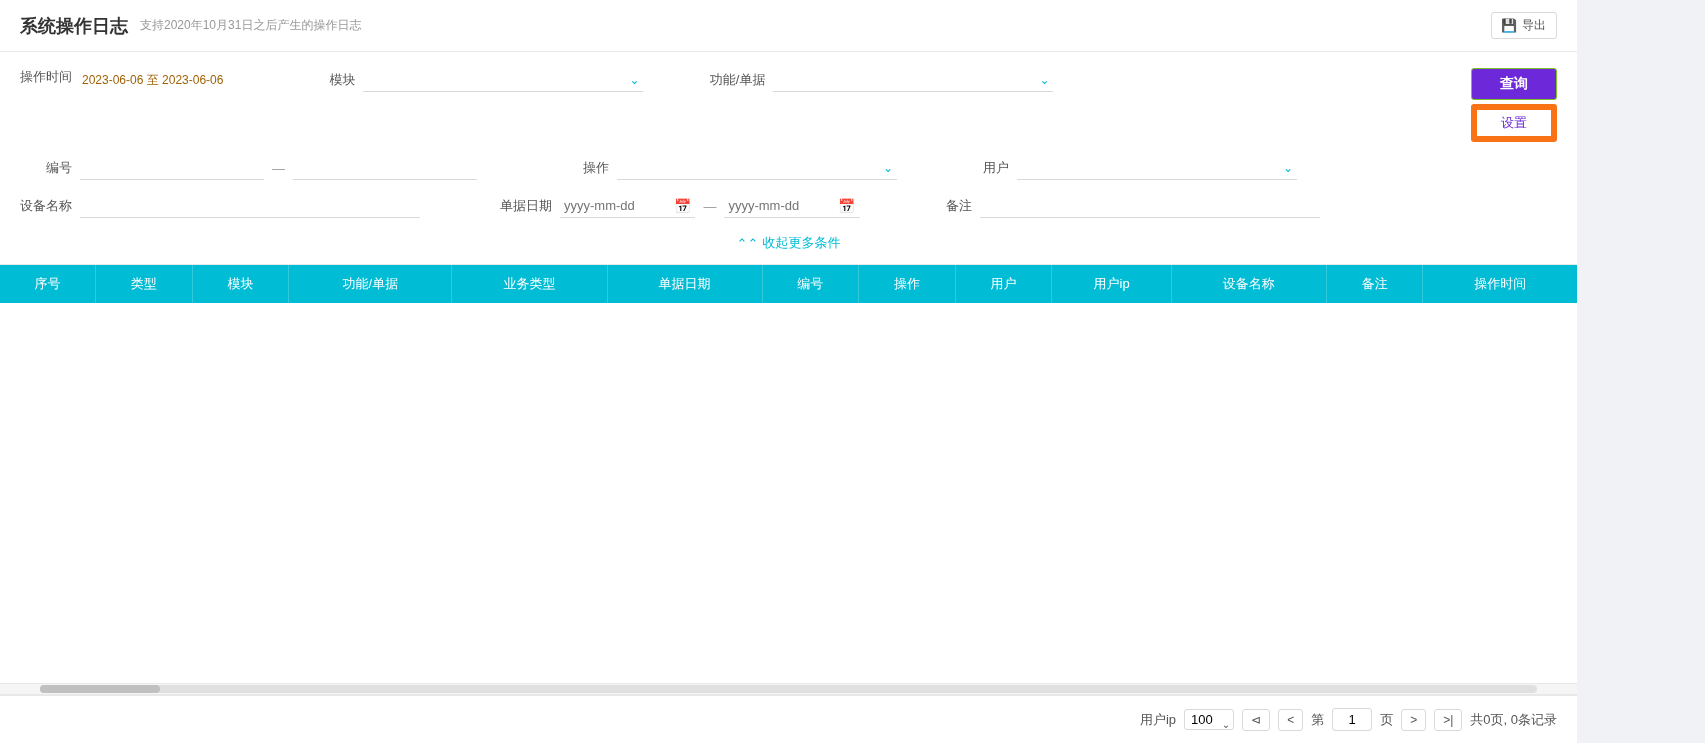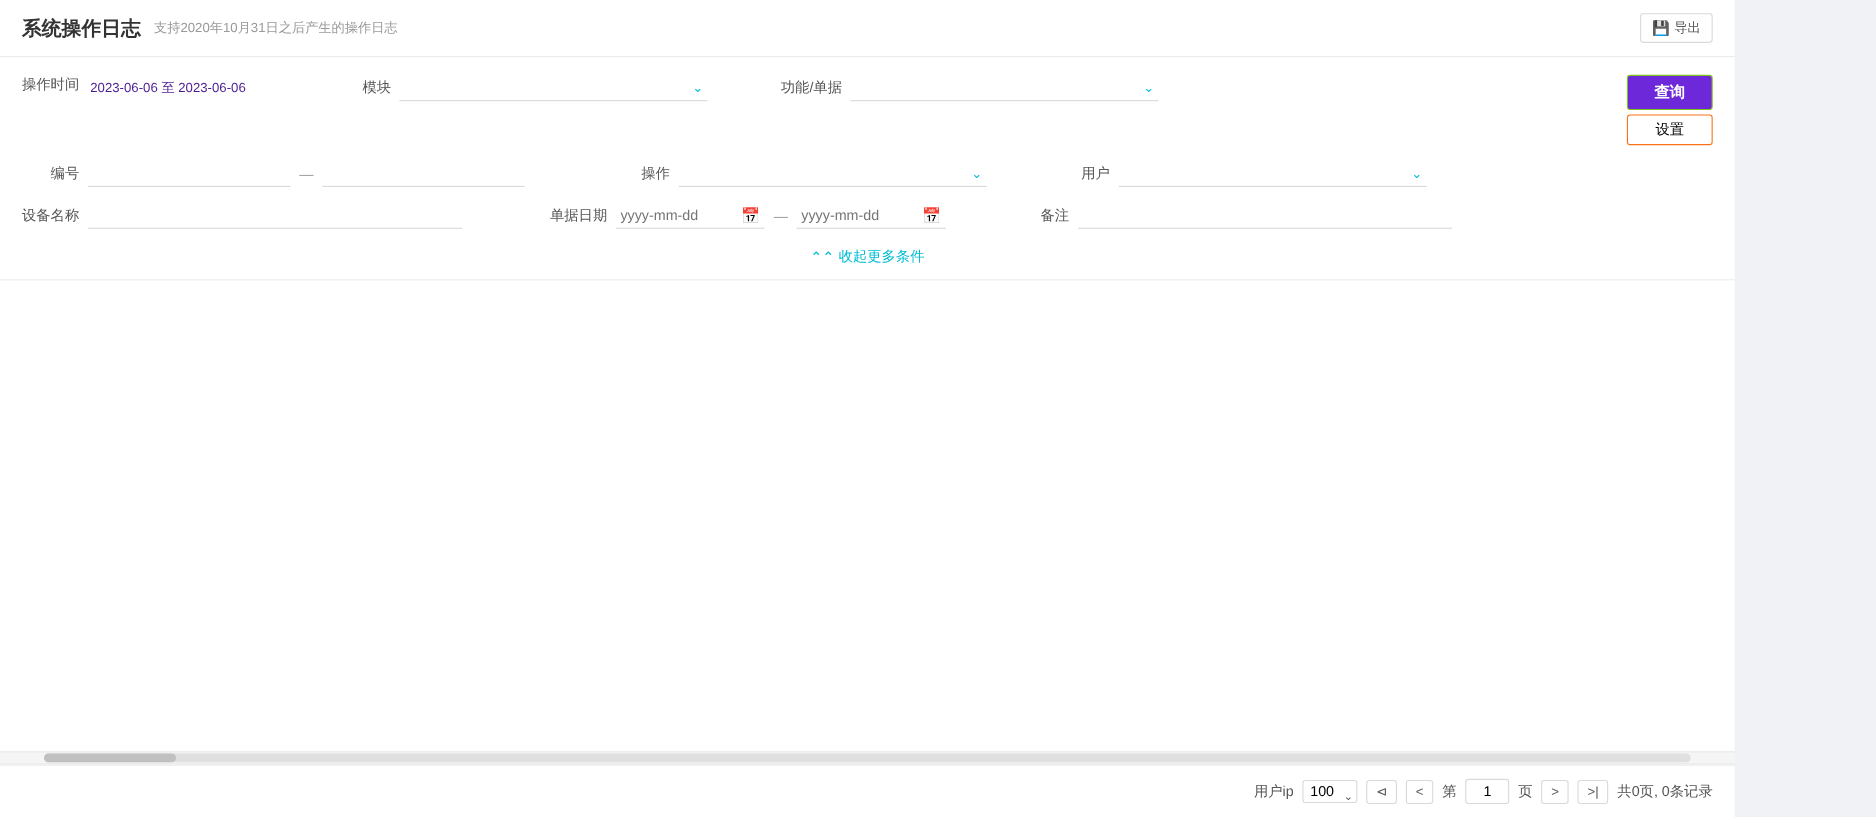--- a/index.html
+++ b/index.html
@@ -17,41 +17,41 @@
     
     .filter-area { background: #fff; padding: 16px 20px 8px 20px; border-bottom: 1px solid #e8e8e8; }
 
     .filter-label { font-size: 13px; color: #555; white-space: nowrap; min-width: 60px; text-align: right; padding-right: 8px; }
 
     
     .time-filter { display: flex; flex-direction: column; }
     .time-buttons { display: flex; align-items: center; gap: 4px; }
     .time-btn { padding: 2px 8px; border-radius: 12px; border: none; background: transparent; cursor: pointer; font-size: 13px; color: #555; }
     .time-btn.active { background: #00bcd4; color: #fff; border-radius: 12px; }
-    .time-range { font-size: 12px; color: #4c1d95; margin-top: 4px; padding-left: 2px; }
+    .time-range { font-size: 12px; color: #a16207; margin-top: 4px; padding-left: 2px; }
 
     
     .select-wrapper { position: relative; display: inline-flex; align-items: center; }
     .filter-select { appearance: none; border: none; border-bottom: 1px solid #d9d9d9; background: transparent; padding: 4px 24px 4px 4px; font-size: 13px; color: #333; cursor: pointer; min-width: 200px; outline: none; }
     .select-arrow { position: absolute; right: 4px; top: 50%; transform: translateY(-50%); color: #00bcd4; font-size: 12px; pointer-events: none; }
 
     
     .filter-input { border: none; border-bottom: 1px solid #d9d9d9; padding: 4px; font-size: 13px; color: #333; outline: none; background: transparent; min-width: 180px; }
 
     .dash { margin: 0 8px; color: #999; }
 
     
     .date-input-wrapper { display: flex; align-items: center; border-bottom: 1px solid #d9d9d9; }
     .date-input { border: none; background: transparent; padding: 4px; font-size: 13px; color: #a21caf; outline: none; width: 110px; }
     .calendar-icon { color: #00bcd4; font-size: 14px; cursor: pointer; padding: 2px 4px; }
 
     
     .action-buttons { display: flex; flex-direction: column; gap: 4px; margin-left: auto; }
     .query-btn { background: #6d28d9; color: #fff; border: 1px solid #7ec420; padding: 6px 24px; border-radius: 3px; cursor: pointer; font-size: 14px; font-weight: bold; }
-    .settings-btn { background: #fff; color: #000000; border: 1px solid #f97316; padding: 4px 24px; border-radius: 3px; cursor: pointer; font-size: 13px; }
+    .settings-btn { background: #fff; color: #6d28d9; border: 6px solid #f97316; padding: 4px 24px; border-radius: 3px; cursor: pointer; font-size: 13px; }
 
     
     .collapse-row { display: flex; justify-content: center; padding: 8px 0 4px 0; }
     .collapse-btn { background: transparent; border: none; color: #00bcd4; cursor: pointer; font-size: 13px; display: flex; align-items: center; gap: 4px; }
 
     
     .table-container { background: #fff; flex: 1; overflow: hidden; }
     .data-table { width: 100%; border-collapse: collapse; }
     .data-table thead tr { background: #00bcd4; }
     .data-table thead th { color: #fff; font-size: 13px; font-weight: normal; padding: 10px 8px; text-align: center; border-right: 1px solid rgba(255,255,255,0.2); white-space: nowrap; }
@@ -196,20 +196,41 @@
     <div class="collapse-row">
       <button class="collapse-btn">
         <span>⌃⌃</span>
         <span>收起更多条件</span>
       </button>
     </div>
 
   </div>
 
   <div class="table-container">
+    <table class="data-table">
+      <thead>
+        <tr id="table-header-row">
+            <th>序号</th>
+            <th>类型</th>
+            <th>模块</th>
+            <th>功能/单据</th>
+            <th>业务类型</th>
+            <th>单据日期</th>
+            <th>编号</th>
+            <th>操作</th>
+            <th>用户</th>
+            <th>用户ip</th>
+            <th>设备名称</th>
+            <th>备注</th>
+            <th>操作时间</th>
+          </tr>
+      </thead>
+      <tbody id="table-body">
+      </tbody>
+    </table>
     <div class="empty-area"></div>
   </div>
 
   <div class="scrollbar-area">
     <div class="scrollbar-track">
       <div class="scrollbar-thumb"></div>
     </div>
   </div>
 
   <div class="pagination">

